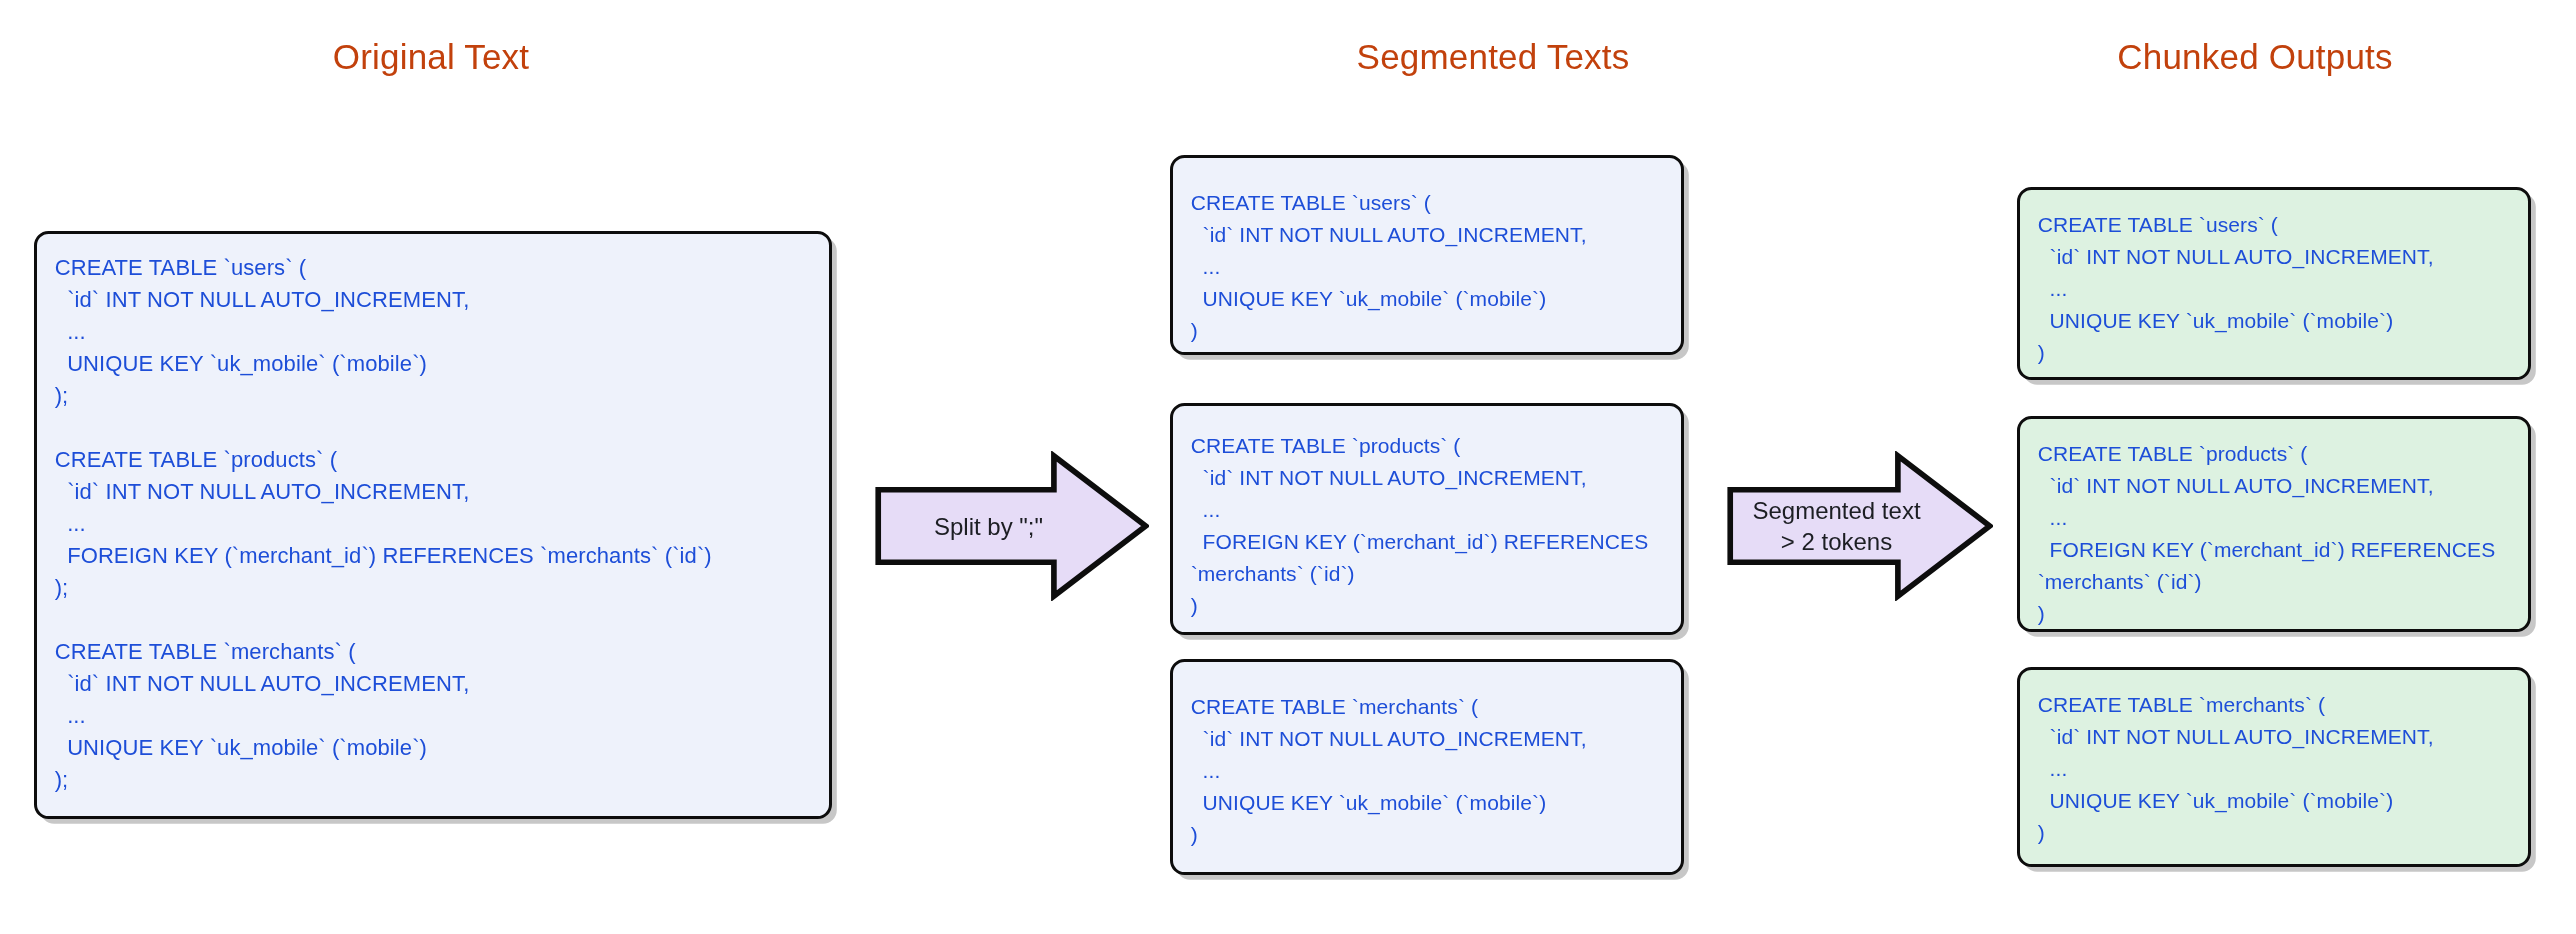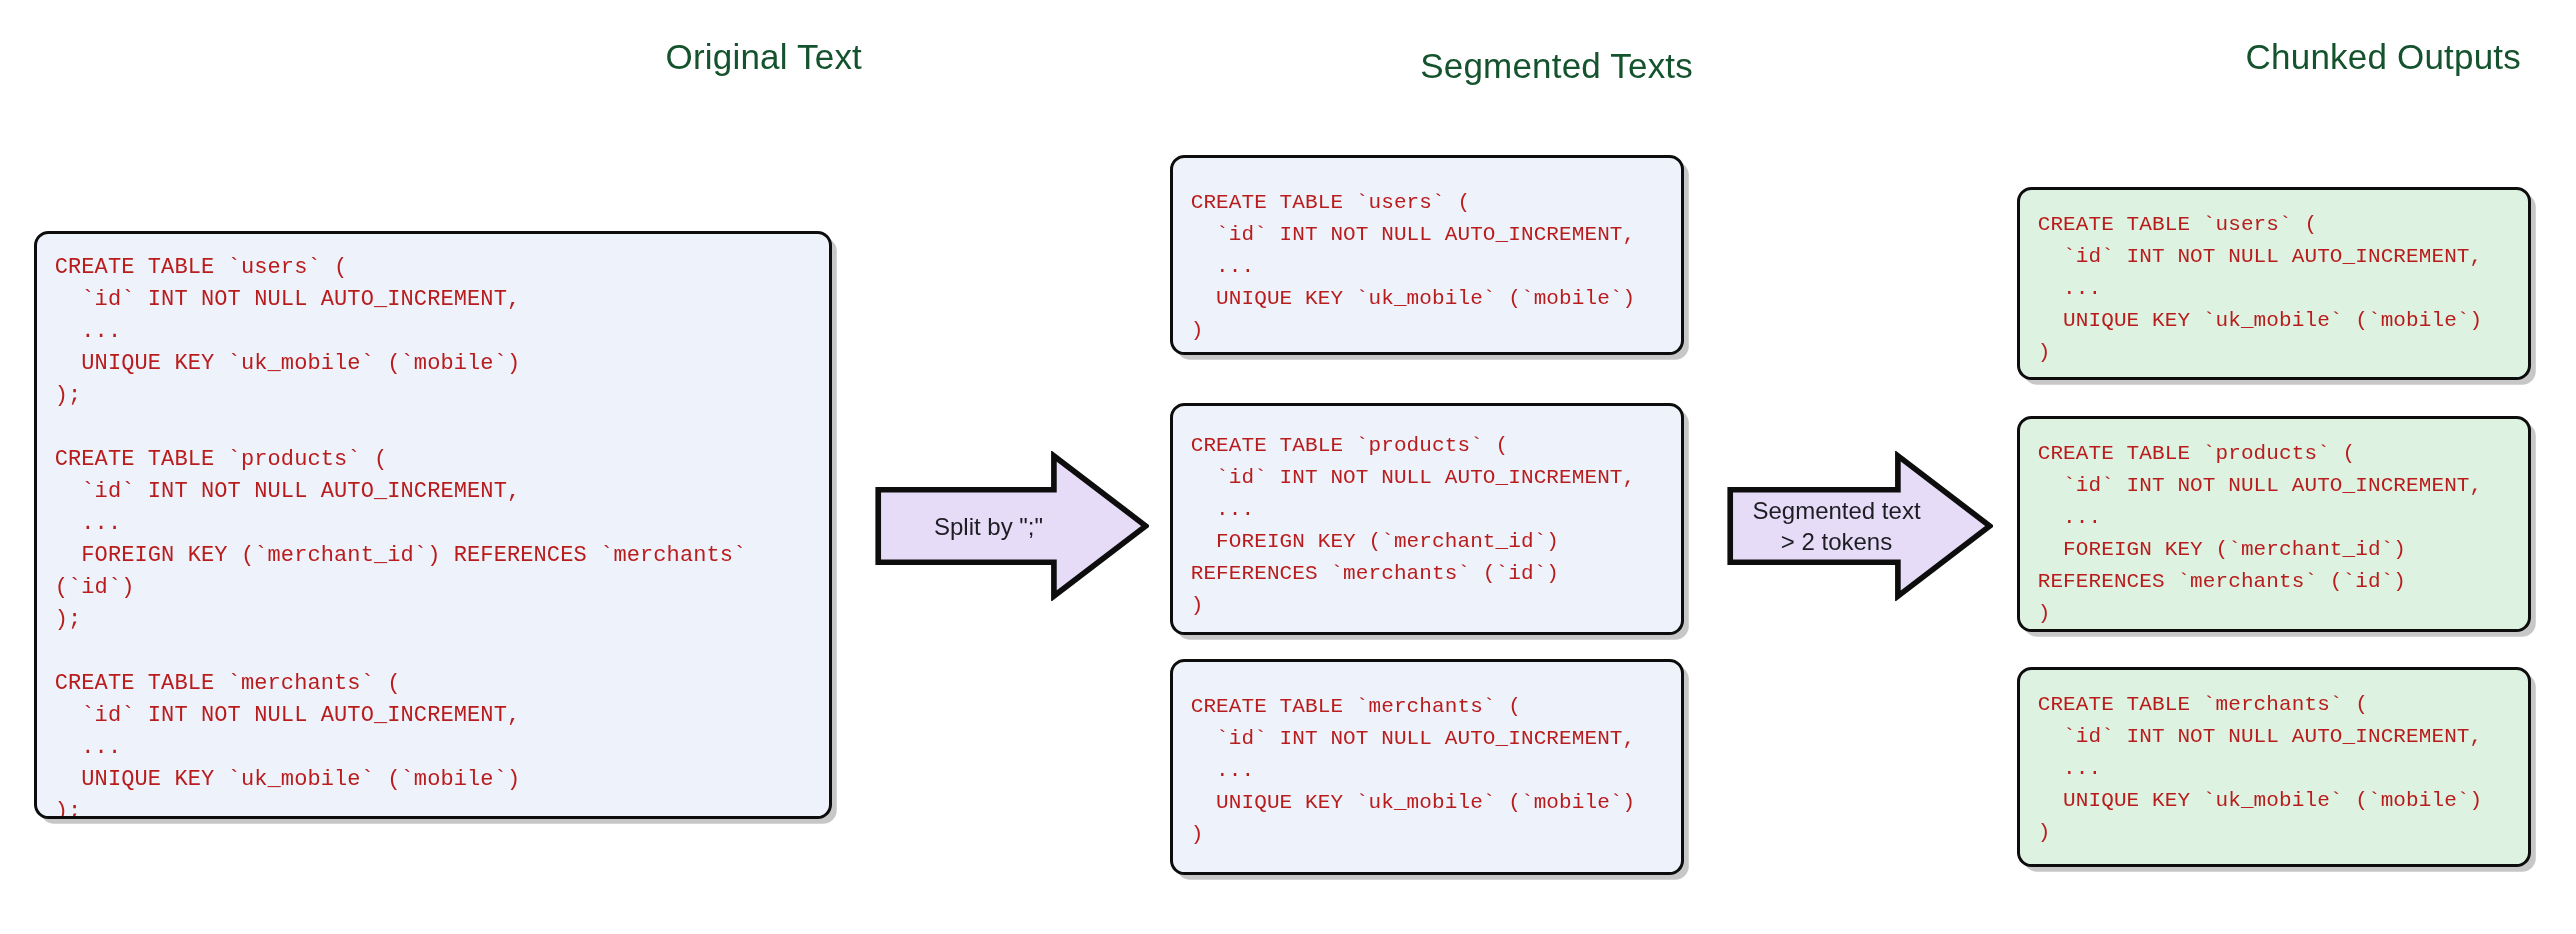--- a/index.html
+++ b/index.html
@@ -14,49 +14,49 @@
     font-family: "Liberation Sans", sans-serif;
     color: #1c1e23;
     overflow: hidden;
   }
 
   
   .col-title {
     position: absolute;
     font-size: 35px;
     font-weight: 400;
-    color: #14532d;
+    color: #c2410c;
     letter-spacing: 0.2px;
     white-space: nowrap;
-    text-align: right;
+    text-align: center;
   }
   #title-original   { left: 0px;    top: 37px; width: 862px; }
-  #title-segmented  { left: 1161px; top: 37px; width: 532px; margin-top: 9px;  }
+  #title-segmented  { left: 1227px; top: 37px; width: 532px;  }
   #title-chunked    { left: 1989px; top: 37px; width: 532px;  }
 
   
   .card {
     position: absolute;
     box-sizing: border-box;
     border: 3.2px solid #0d0d0d;
     border-radius: 14.5px;
     box-shadow: 5.6px 5.6px 0 -0.8px rgba(0,0,0,0.22);
     overflow: hidden;
   }
   .card.blue  { background: #eef2fb; }
   .card.green { background: #ddf2e1; }
 
   .code {
     position: absolute;
     left: 17.7px;
     right: 11.3px;
-    font-family: Liberation Mono, monospace;
+    font-family: Liberation Sans, sans-serif;
     font-size: 21px;
     line-height: 32px;
-    color: #b91c1c;
+    color: #1d4ed8;
     white-space: pre-wrap;
     word-break: normal;
     letter-spacing: 0.1px;
   }
 
   
   #card-original { left: 34px; top: 231px; width: 798px; height: 588px; }
   #card-original .code { top: 17.7px; font-size: 22px; line-height: 32px; }
 
   

